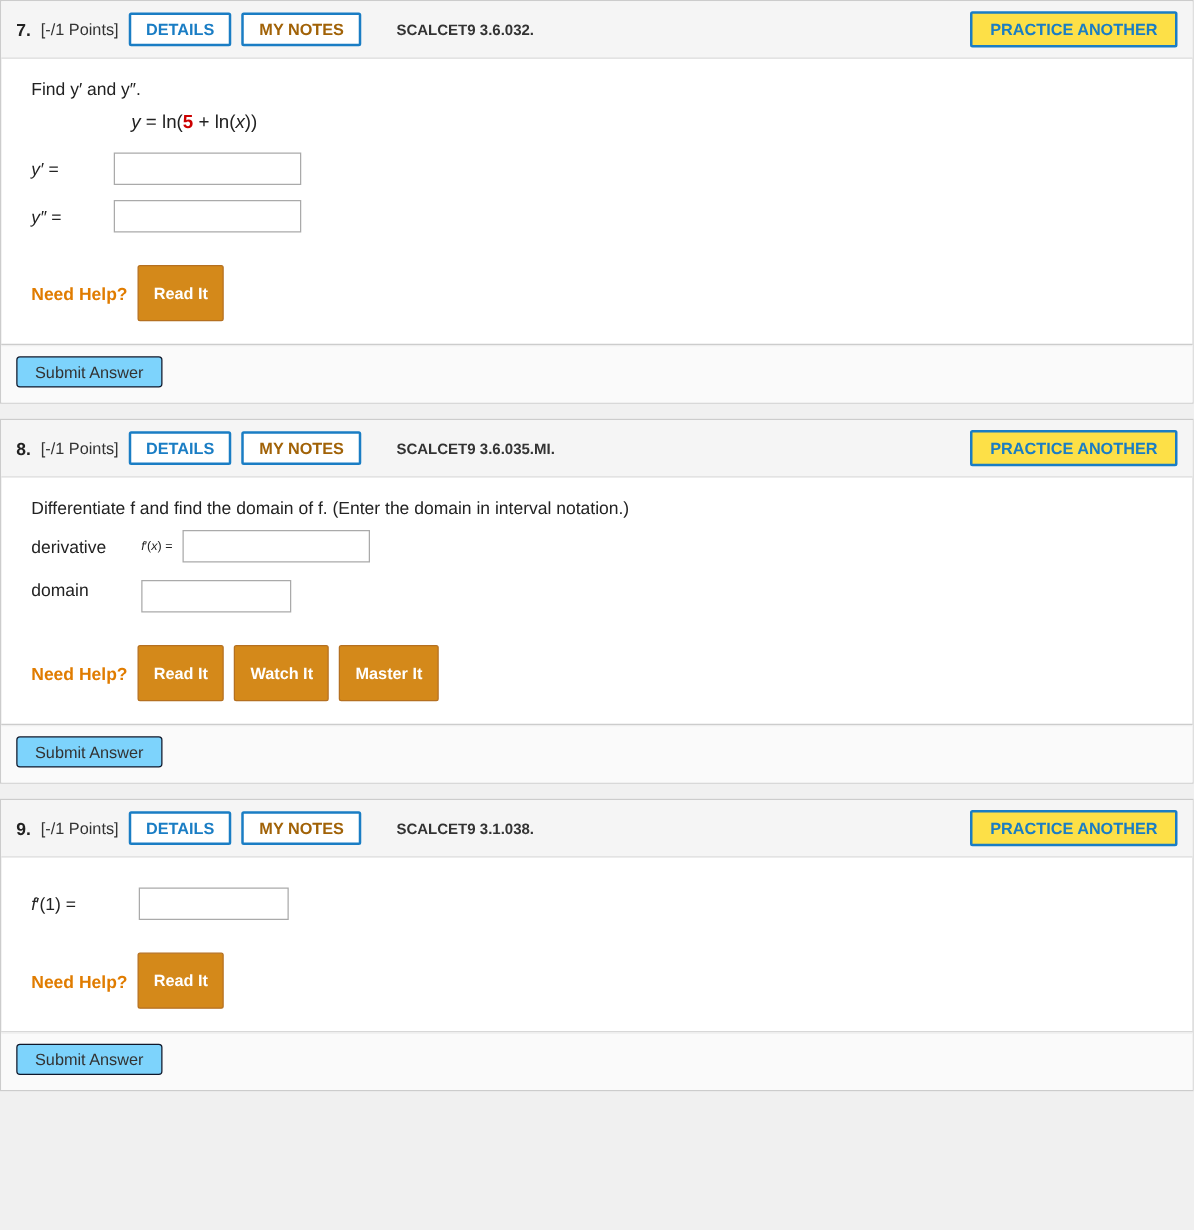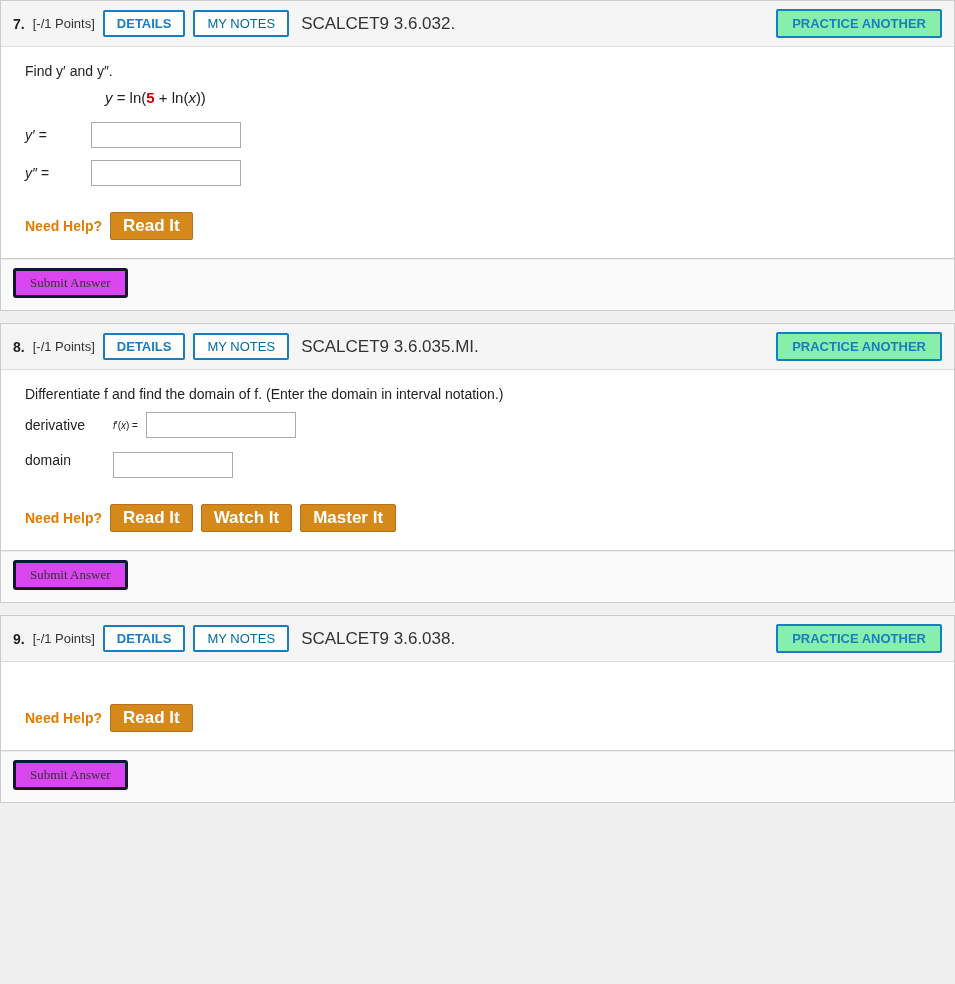--- a/index.html
+++ b/index.html
@@ -37,40 +37,40 @@
       color: #1a7dc4;
       background: #fff;
       padding: 4px 12px;
       font-size: 13px;
       font-weight: bold;
       cursor: pointer;
       border-radius: 2px;
     }
     .btn-mynotes {
       border: 2px solid #1a7dc4;
-      color: #0369a1;
+      color: #a16207;
       background: #fff;
       padding: 4px 12px;
       font-size: 13px;
-      font-weight: normal;
+      font-weight: bold;
       cursor: pointer;
       border-radius: 2px;
       text-align: right;
     }
     .source-label {
-      font-weight: normal;
-      font-size: 17px;
+      font-weight: bold;
+      font-size: 12px;
       color: #333;
-      margin-left: 4px;
+      margin-left: 20px;
     }
     .btn-practice {
       margin-left: auto;
       border: 2px solid #1a7dc4;
       color: #1a7dc4;
-      background: #86efac;
+      background: #fde047;
       padding: 5px 14px;
       font-size: 13px;
       font-weight: bold;
       cursor: pointer;
       border-radius: 2px;
     }
     .question-body {
       padding: 16px 24px 12px 24px;
     }
     .question-instruction {
@@ -114,40 +114,39 @@
     }
     .need-help-label {
       color: #e07c00;
       font-weight: bold;
       font-size: 14px;
     }
     .btn-help {
       background: #d4891a;
       border: 1px solid #b57020;
       color: #fff;
-      padding: 3px 12px;
-      font-size: 17px;
+      padding: 14px 12px;
+      font-size: 13px;
       font-weight: bold;
       cursor: pointer;
       border-radius: 2px;
     }
     .submit-row {
       padding: 8px 12px 12px 12px;
       border-top: 1px solid #eee;
       background: #fafafa;
     }
     .btn-submit {
-      background: #d946ef;
-      border: 3px solid #0f172a;
+      background: #7dd3fc;
+      border: 1px solid #0f172a;
       padding: 4px 14px;
       font-size: 13px;
       cursor: pointer;
       border-radius: 3px;
       color: #333;
-      font-family: Liberation Serif, serif;
     }
     .math-eq {
       font-size: 15px;
     }
     .red-num { color: #cc0000; font-weight: bold; }
     sup { font-size: 10px; }
     .divider-line {
       border: none;
       border-top: 1px solid #ccc;
       margin: 0;
@@ -242,24 +241,28 @@
       <button class="btn-submit">Submit Answer</button>
     </div>
   </div>
 
   <div class="question-block">
     <div class="question-header">
       <span class="question-number">9.</span>
       <span style="font-size:13px;color:#333;">[-/1 Points]</span>
       <button class="btn-details">DETAILS</button>
       <button class="btn-mynotes">MY NOTES</button>
-      <span class="source-label">SCALCET9 3.6.038.</span>
+      <span class="source-label">SCALCET9 3.1.038.</span>
       <button class="btn-practice">PRACTICE ANOTHER</button>
     </div>
     <div class="question-body">
+      <div class="input-row" style="margin-top:8px;">
+        <span style="font-size:14px;min-width:80px;"><em>f</em>′(1)  =</span>
+        <input type="text" class="answer-input-sm" style="">
+      </div>
       <div class="need-help-row">
         <span class="need-help-label">Need Help?</span>
         <button class="btn-help">Read It</button>
       </div>
     </div>
     <hr class="divider-line">
     <div class="submit-row">
       <button class="btn-submit">Submit Answer</button>
     </div>
   </div>

